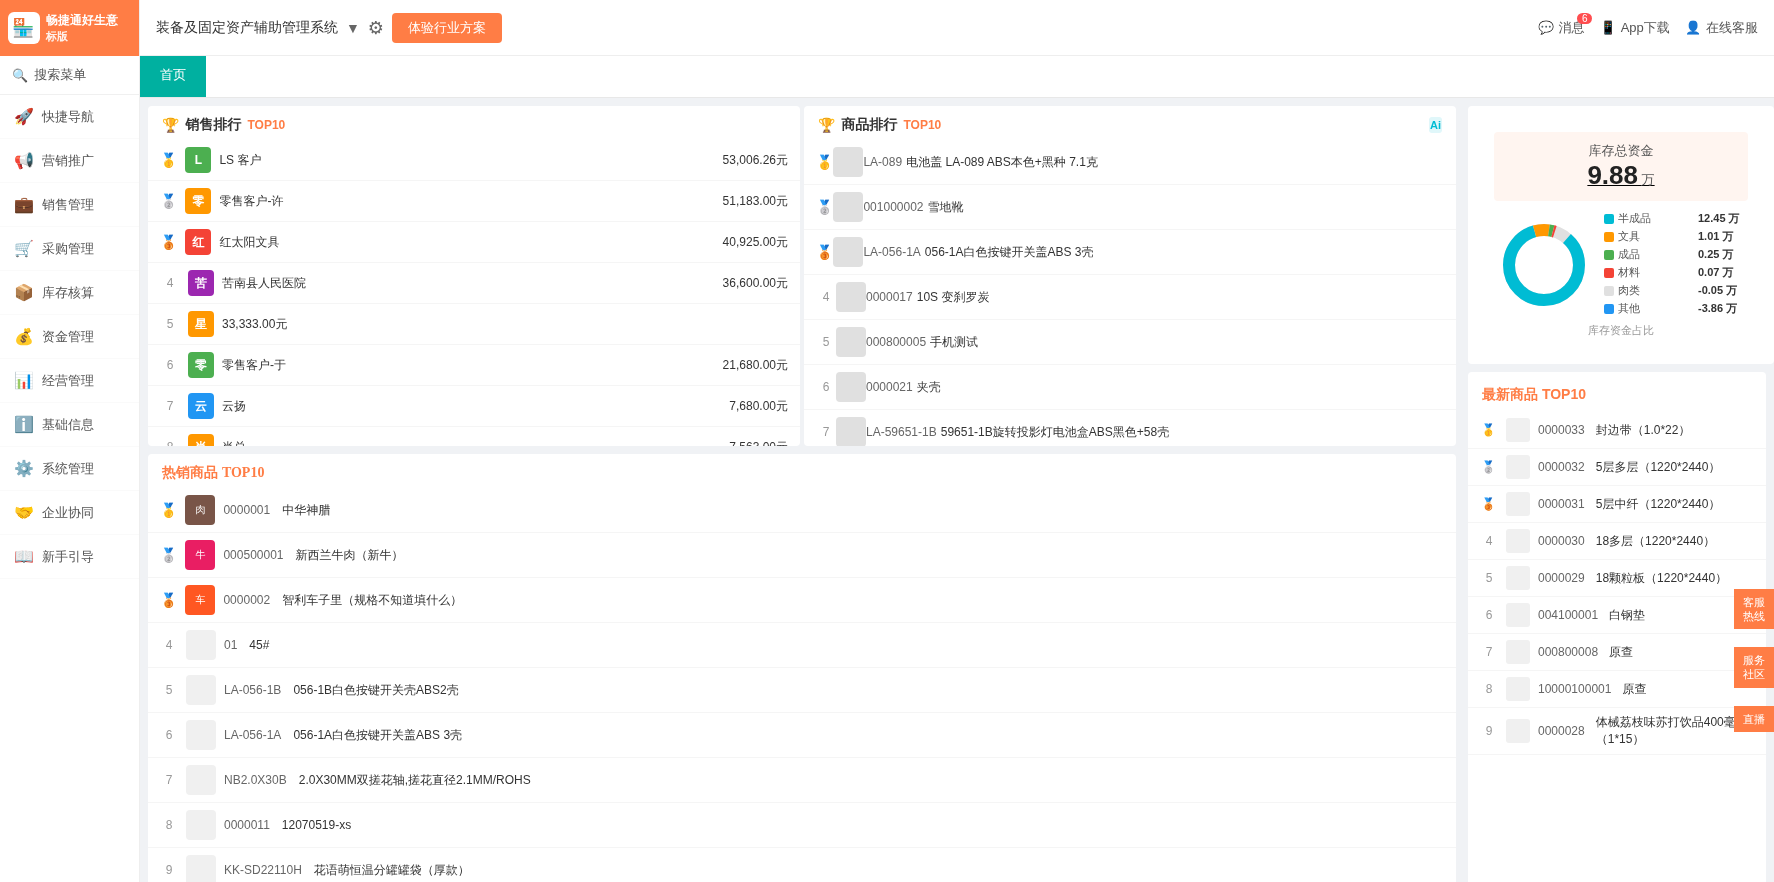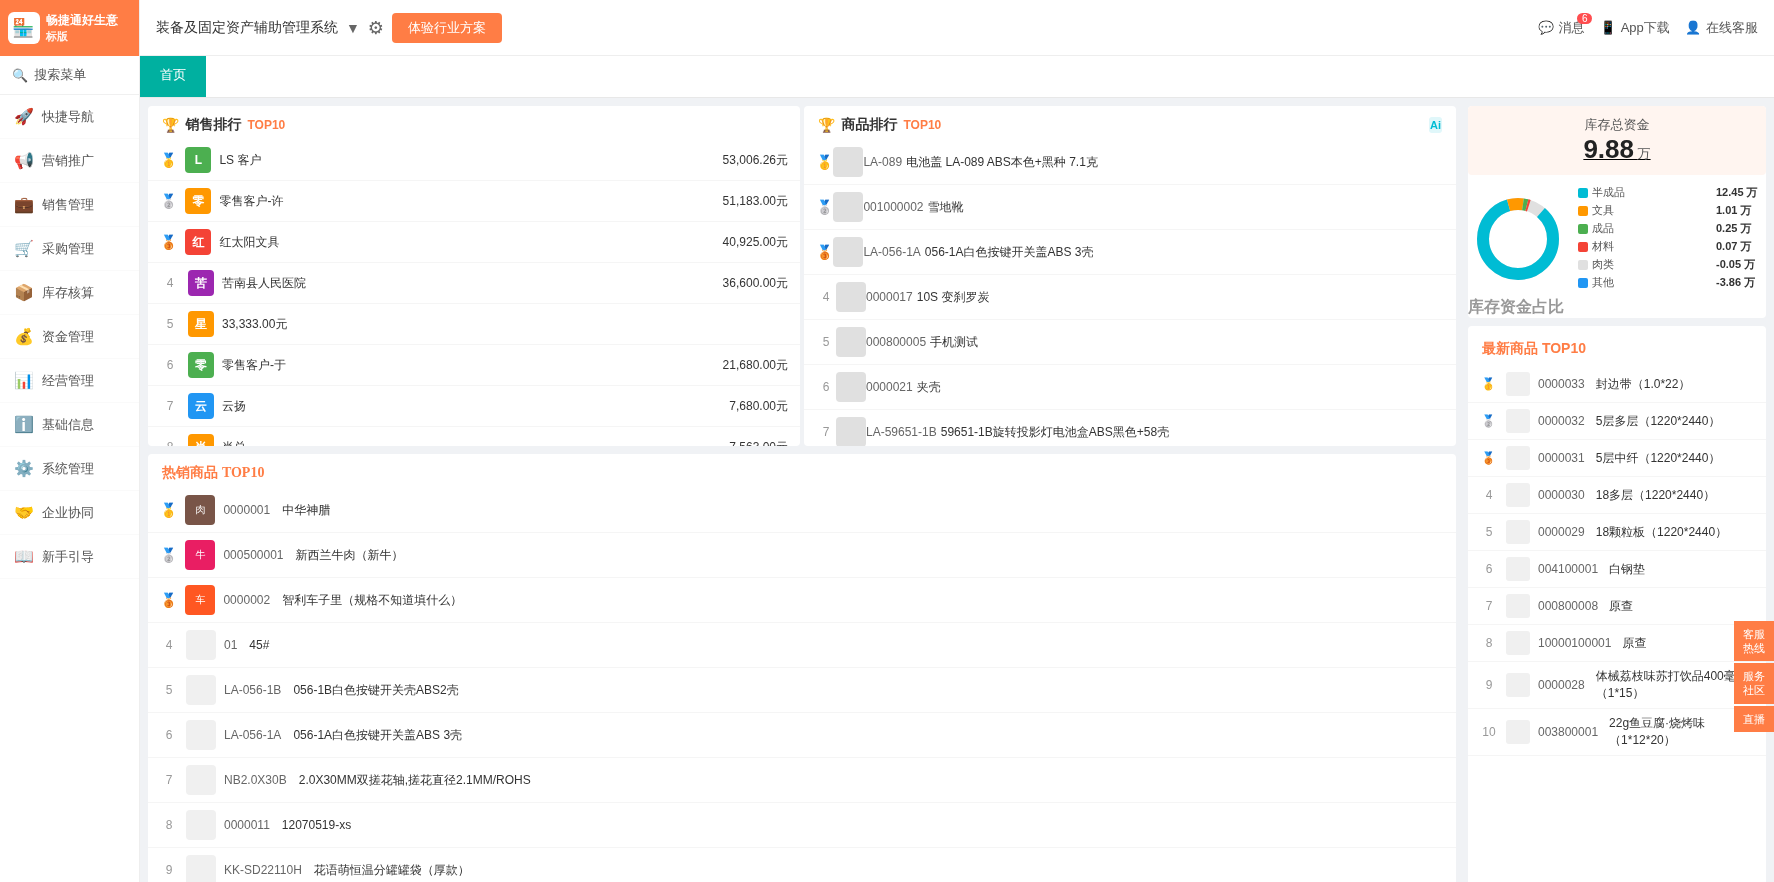--- a/index.html
+++ b/index.html
@@ -216,23 +216,23 @@
       width: 310px;
       display: flex;
       flex-direction: column;
       overflow-y: auto;
       background: #f0f2f5;
       flex-shrink: 0;
     }
 
     .inventory-box {
       background: #fff;
-      margin: 8px 8px 4px 4px;
+      margin: 8px 0 4px 4px;
       border-radius: 4px;
-      padding: 0;
+      padding: 26px;
     }
     .inventory-total-label {
       font-size: 13px;
       color: #555;
       text-align: center;
     }
     .inventory-total-amount {
       font-size: 26px;
       font-weight: bold;
       color: #222;
@@ -264,25 +264,24 @@
       color: #555;
     }
     .legend-dot {
       width: 10px; height: 10px;
       border-radius: 2px;
       flex-shrink: 0;
     }
     .legend-name { flex: 1; }
     .legend-val { color: #333; font-weight: 700; min-width: 50px; text-align: left; }
     .legend-footer {
-      font-size: 16px;
+      font-size: 11px;
       color: #999;
-      text-align: left;
+      text-align: center;
       margin-top: 4px;
-      font-weight: bold;
     }
 
     
     .newest-box {
       background: #fff;
       margin: 4px 8px 8px 4px;
       border-radius: 4px;
       padding: 10px 0;
       flex: 1;
     }
@@ -317,21 +316,21 @@
     .newest-code { color: #666; margin-right: 3px; }
     .newest-name { color: #333; flex: 1; }
 
     
     .float-btn {
       position: fixed;
       right: 0;
       bottom: 150px;
       display: flex;
       flex-direction: column;
-      gap: 2px;
+      gap: 18px;
     }
     .float-btn-item {
       background: #ff7d45;
       color: #fff;
       width: 40px;
       padding: 6px 4px;
       text-align: center;
       font-size: 11px;
       cursor: pointer;
       line-height: 1.3;
@@ -722,26 +721,20 @@
             <div class="newest-img-placeholder"></div>
             <span class="newest-code">10000100001</span>
             <span class="newest-name">原查</span>
           </div>
           <div class="newest-row">
             <span class="newest-rank">9</span>
             <div class="newest-img-placeholder"></div>
             <span class="newest-code">0000028</span>
             <span class="newest-name">体械荔枝味苏打饮品400毫升（1*15）</span>
           </div>
-          <div class="newest-row">
-            <span class="newest-rank">10</span>
-            <div class="newest-img-placeholder"></div>
-            <span class="newest-code">003800001</span>
-            <span class="newest-name">22g鱼豆腐·烧烤味（1*12*20）</span>
-          </div>
         </div>
       </div>
     </div>
 
   </div>
 </div>
 
 <div class="float-btn">
   <div class="float-btn-item">客服<br>热线</div>
   <div class="float-btn-item">服务<br>社区</div>

